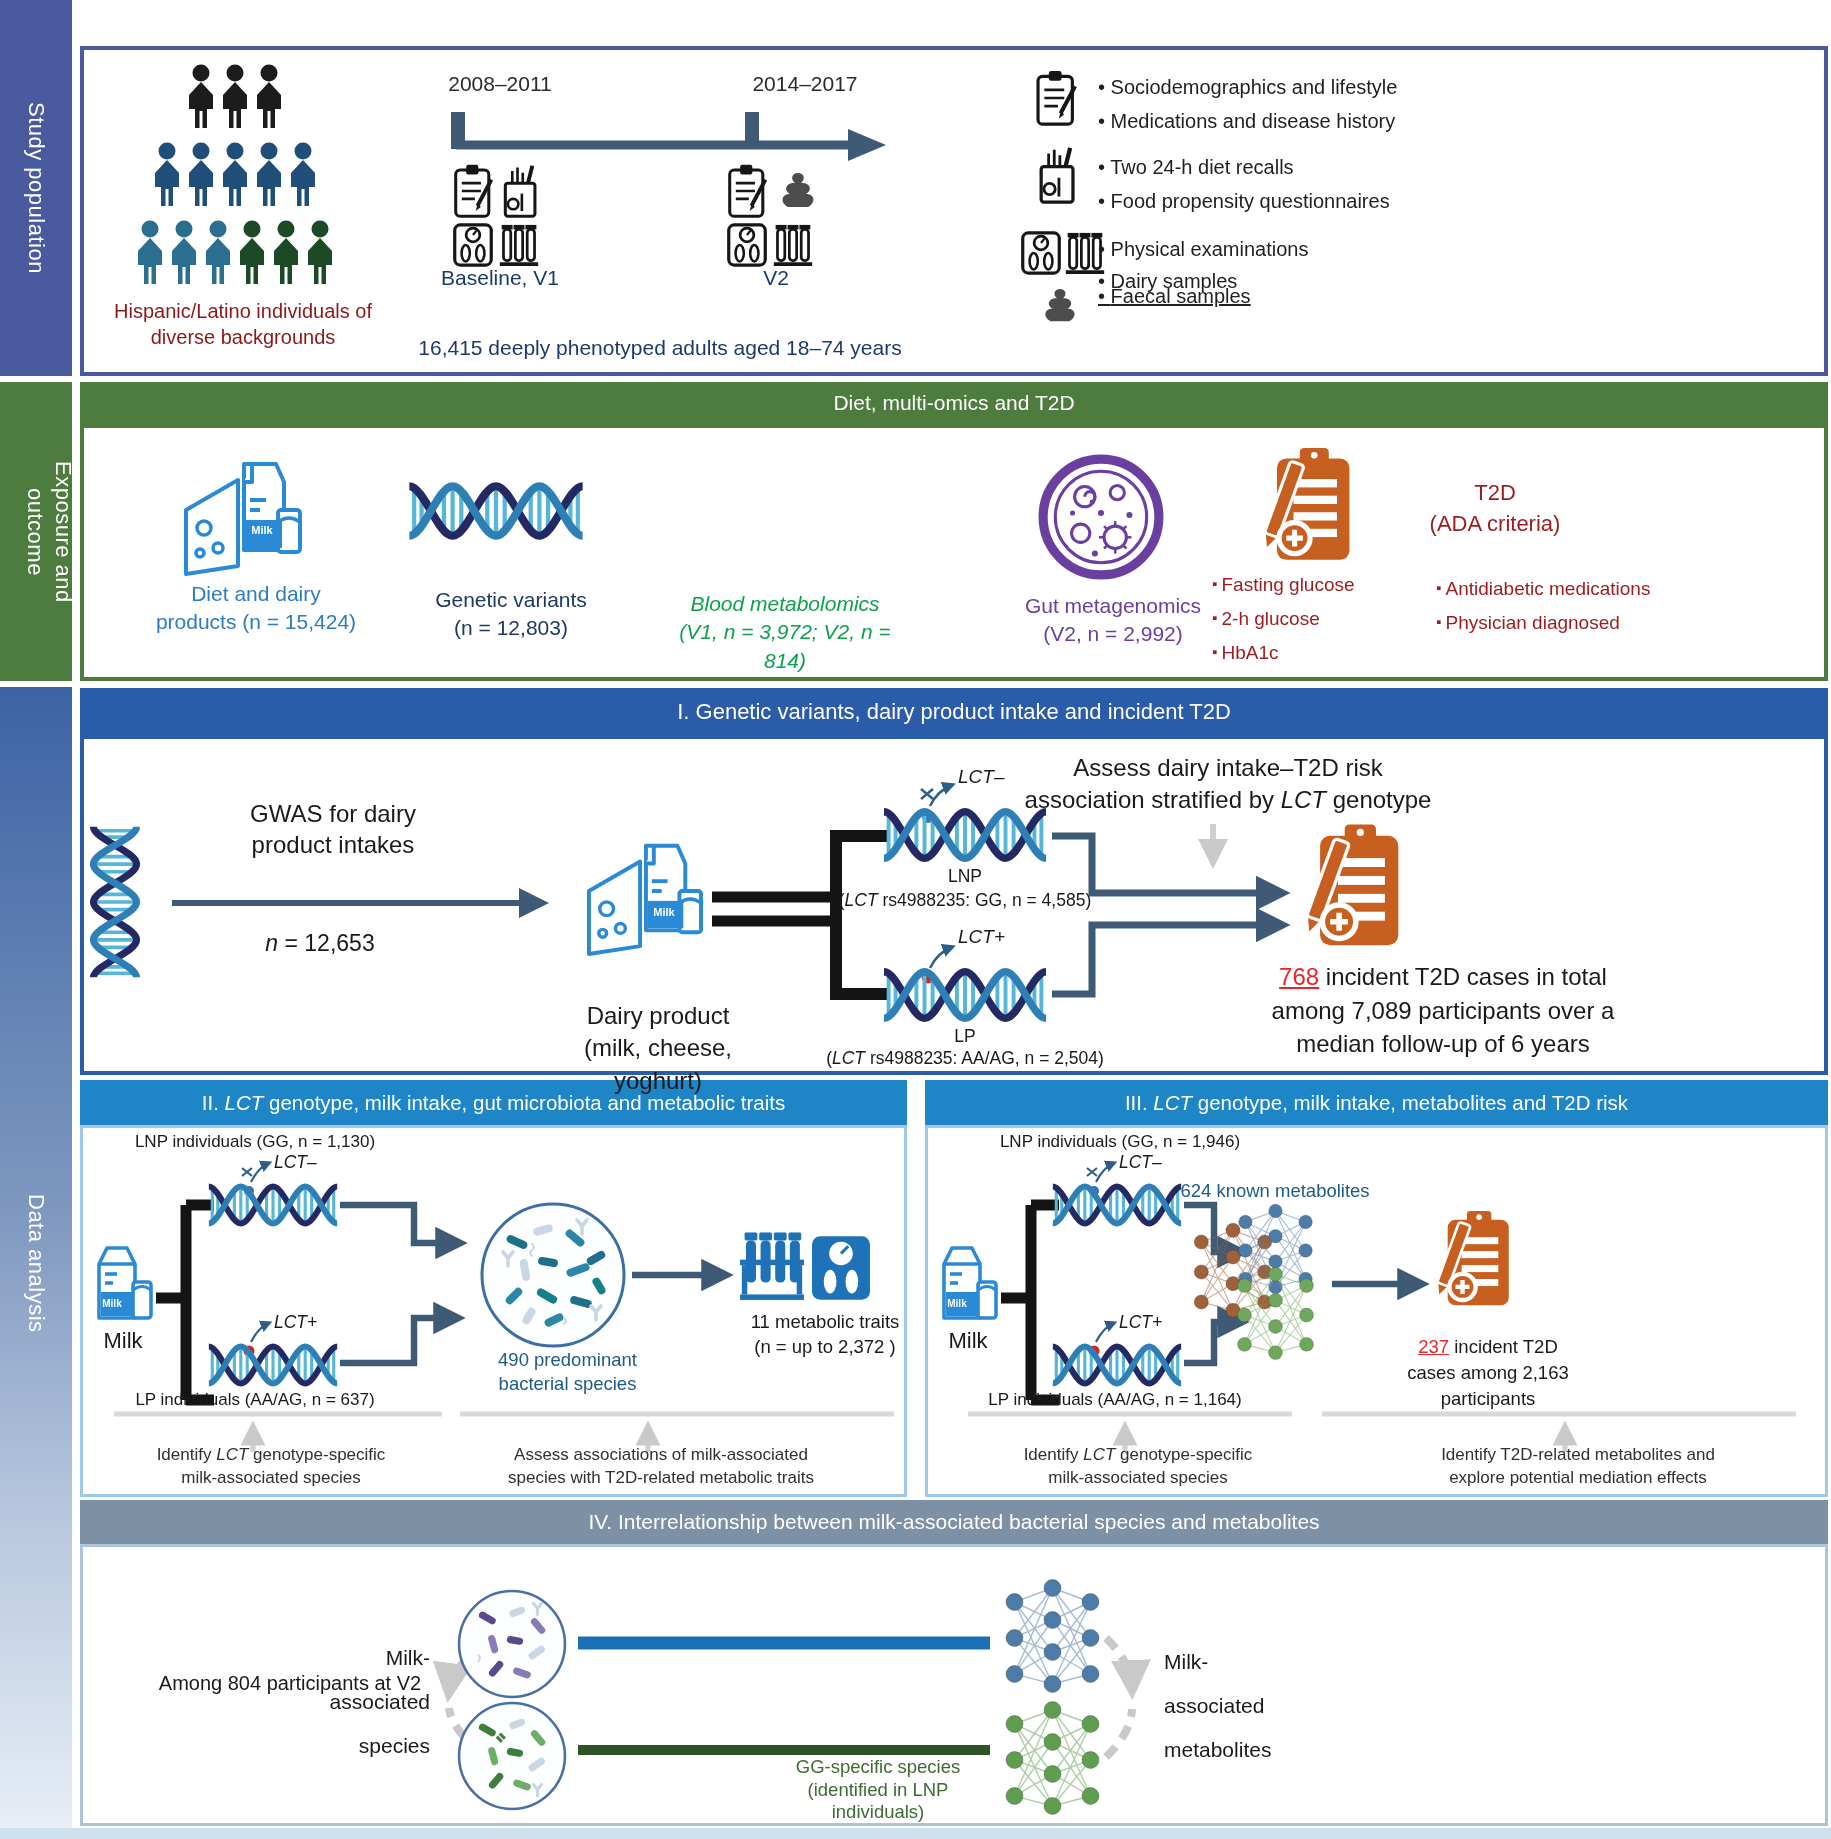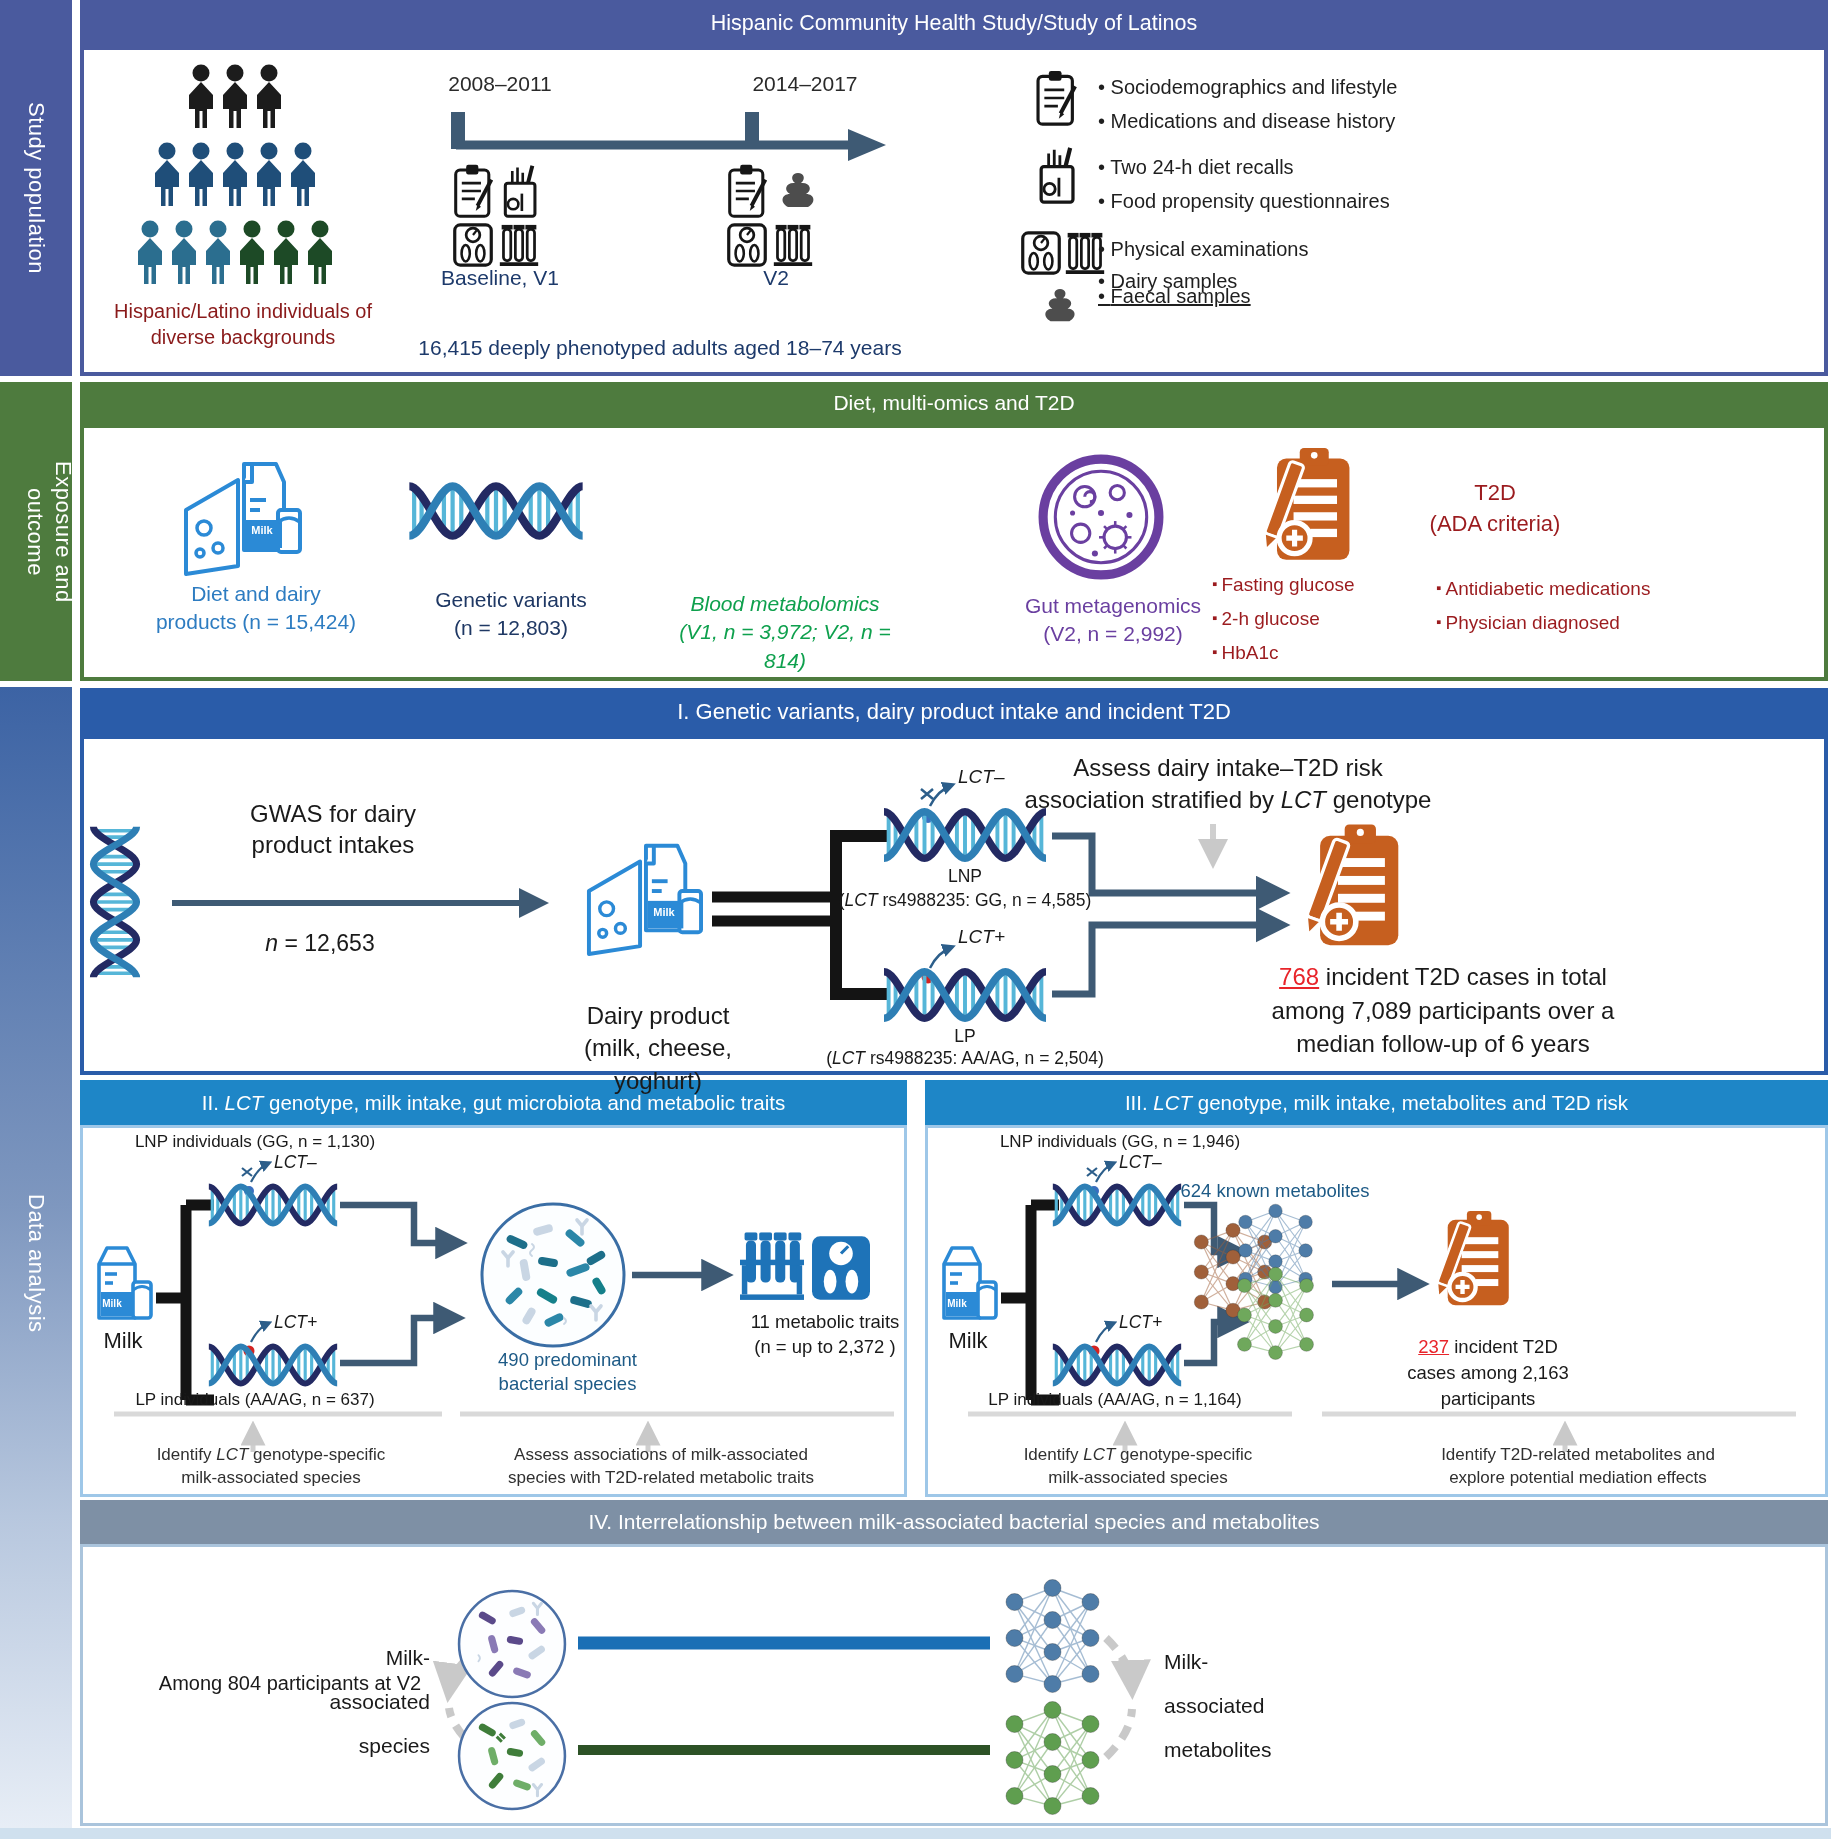--- a/index.html
+++ b/index.html
@@ -328,23 +328,20 @@
   <div class="vtext">Study population</div>
 </div>
 <div class="abs vband" style="left:0;top:382px;width:72px;height:299px;background:#4e7b3e;">
   <div class="vtext pre">Exposure and
 outcome</div>
 </div>
 <div class="abs vband" style="left:0;top:687px;width:72px;height:1152px;background:linear-gradient(180deg,#3c63a4 0%,#7e97bf 45%,#b7c7de 72%,#e9eff7 100%);">
   <div class="vtext">Data analysis</div>
 </div>
 
-<div class="abs band" style="left:80px;top:0;width:1748px;height:46px;background:#4a5a9e;font-size:21.5px;">
-  <span>Hispanic Community Health Study/Study of Latinos</span>
-</div>
 <div class="abs box" style="left:80px;top:46px;width:1748px;height:330px;border:4px solid #4a5a9e;"></div>
 
 <div class="abs band" style="left:80px;top:382px;width:1748px;height:42px;background:#4e7b3e;font-size:21px;">
   <span>Diet, multi-omics and T2D</span>
 </div>
 <div class="abs box" style="left:80px;top:424px;width:1748px;height:257px;border:4px solid #4e7b3e;"></div>
 
 <div class="abs band" style="left:80px;top:688px;width:1748px;height:47px;background:#2a5ca9;font-size:22px;">
   <span>I. Genetic variants, dairy product intake and incident T2D</span>
 </div>
@@ -662,20 +659,23 @@
 <div class="abs c" style="left:130px;top:1672px;width:320px;font-size:20px;">Among 804 participants at V2</div>
 <div class="abs r pre" style="left:285px;top:1636px;width:145px;font-size:21px;line-height:2.1;">Milk-
 associated
 species</div>
 <svg class="abs" style="left:456px;top:1588px;" width="112" height="112" viewBox="0 0 110 110">
       <use href="#bactP"></use>
     </svg>
 <svg class="abs" style="left:456px;top:1700px;" width="112" height="112" viewBox="0 0 110 110">
       <use href="#bactG"></use>
     </svg>
+<div class="abs c pre" style="left:690px;top:1756px;width:350px;font-size:18.5px;line-height:1.22;color:#3f6a33;">GG-specific species
+(identified in LNP
+individuals)</div>
 <svg class="abs" style="left:1000px;top:1578px;color:#4e7ca8;" width="105" height="120" viewBox="0 0 96 120">
       <use href="#net"></use>
     </svg>
 <svg class="abs" style="left:1000px;top:1700px;color:#5f9e4f;" width="105" height="120" viewBox="0 0 96 120">
       <use href="#net"></use>
     </svg>
 <div class="abs pre" style="left:1138px;top:1640px;width:200px;font-size:21px;line-height:2.1;">Milk-
 associated
 metabolites</div>
 

